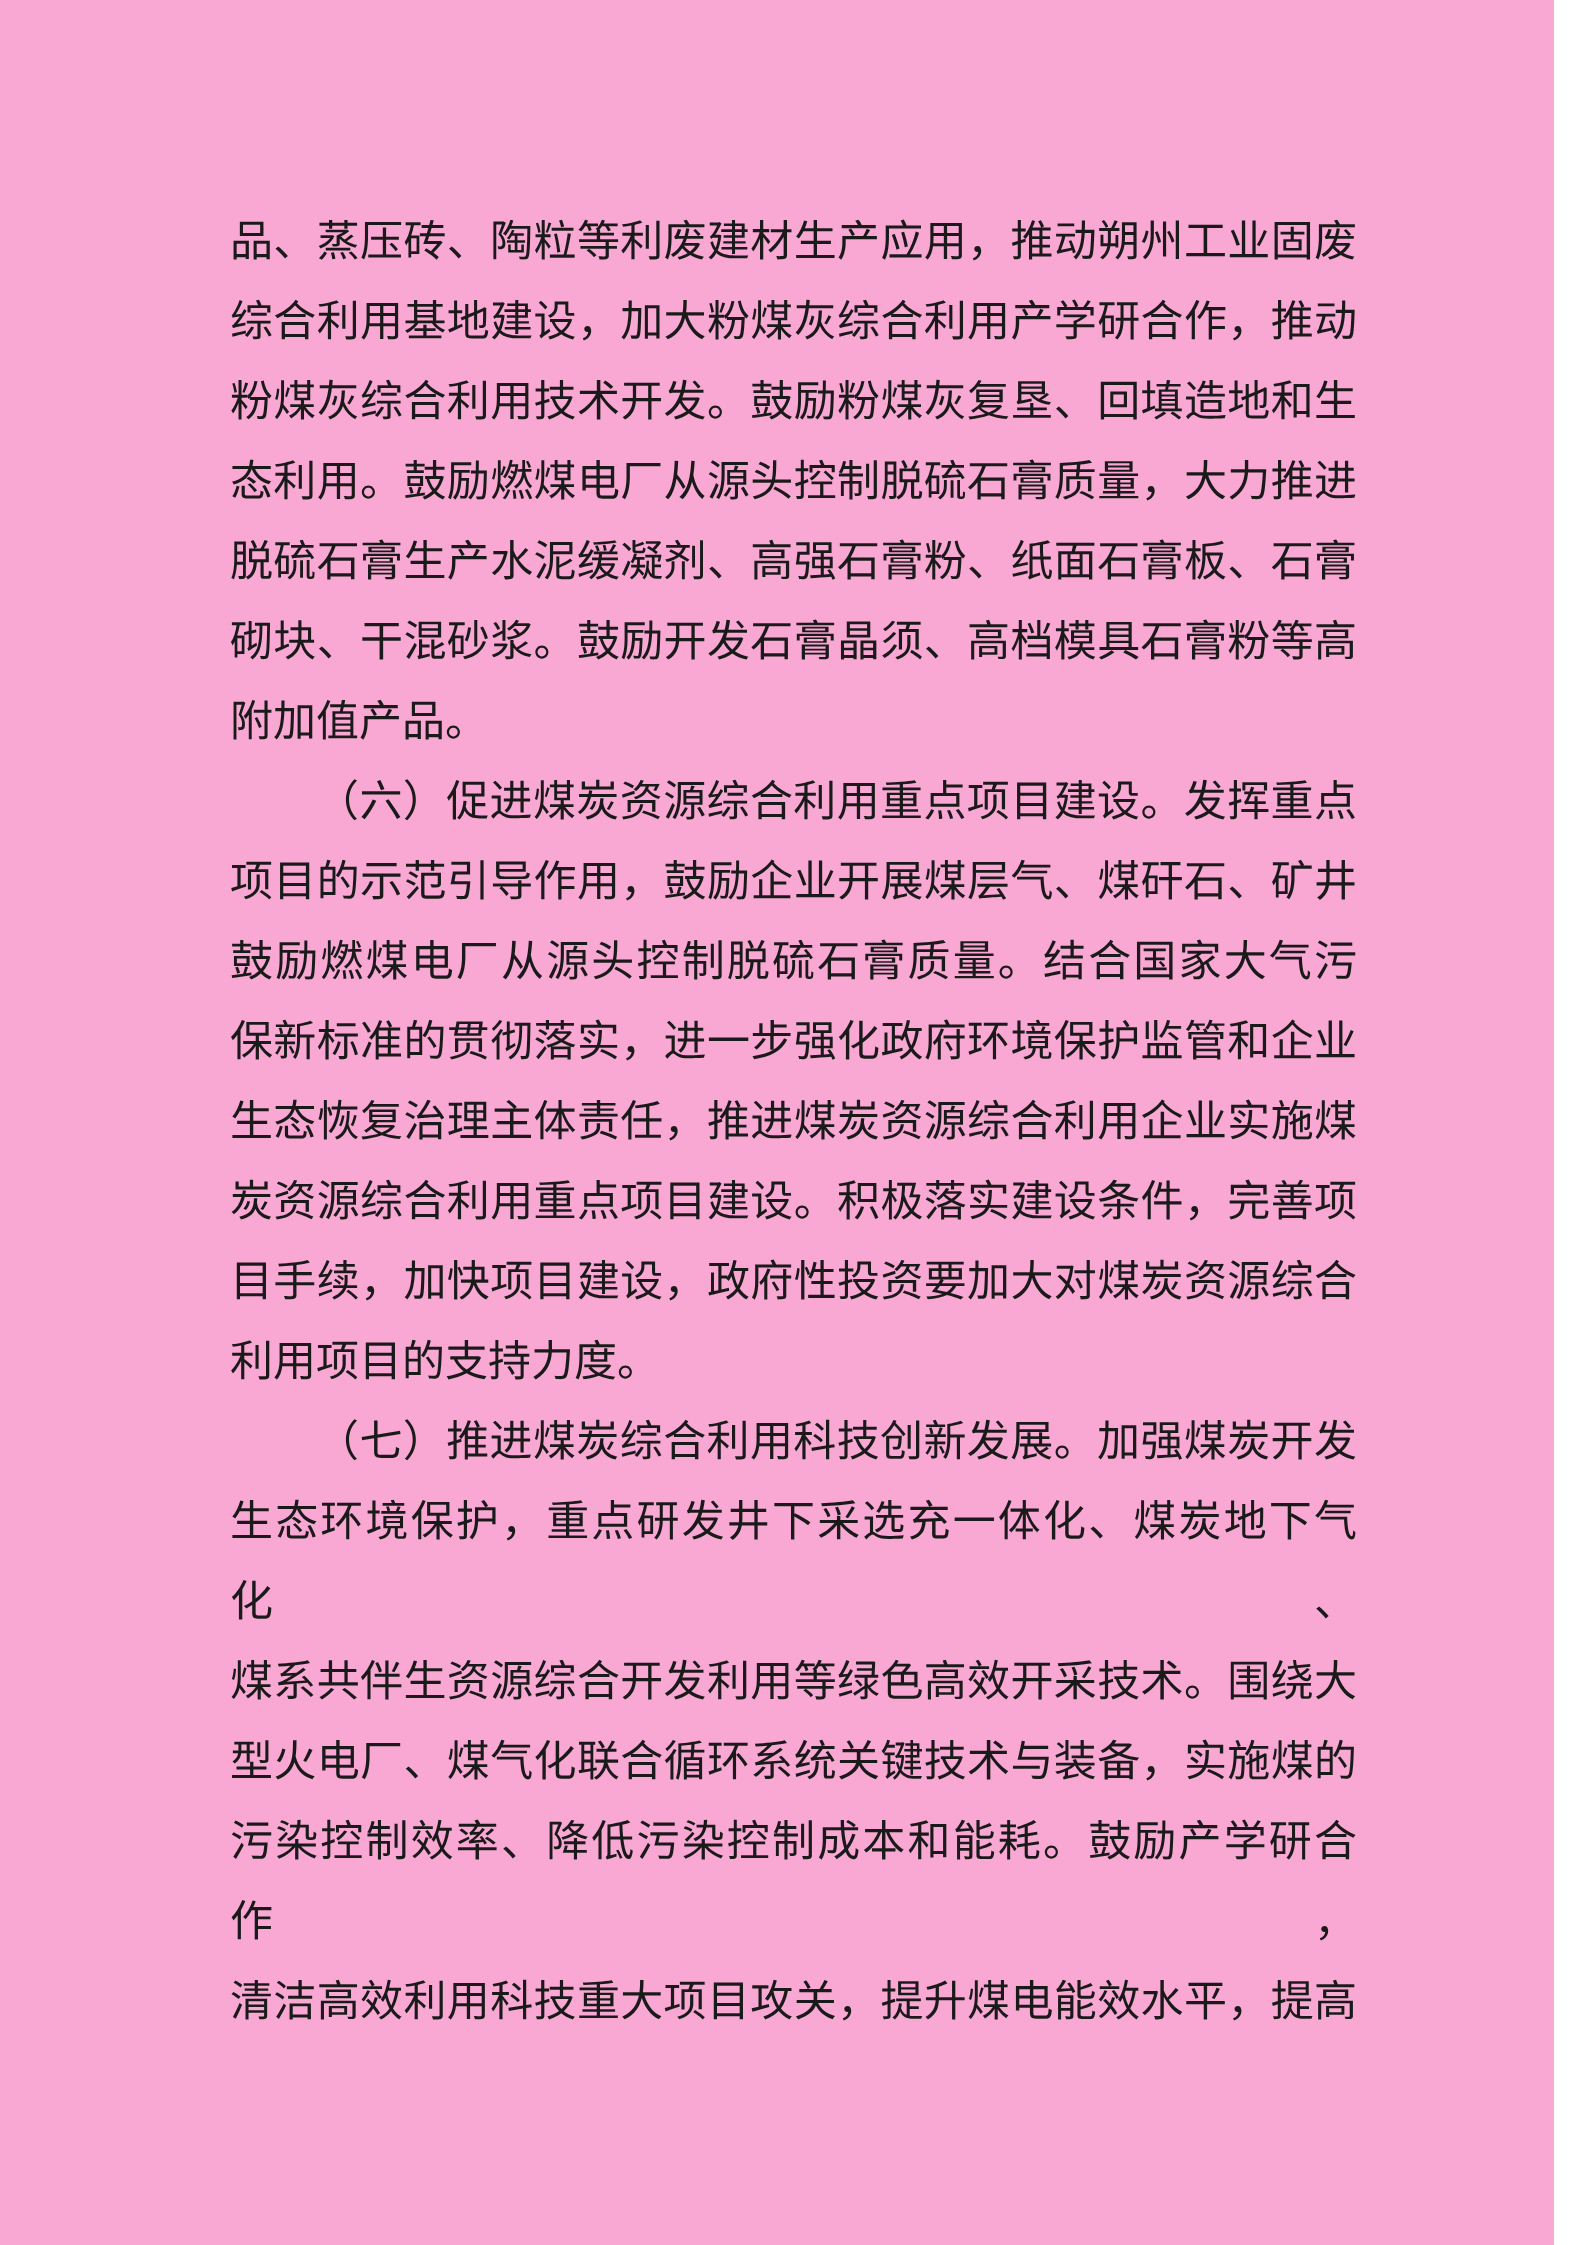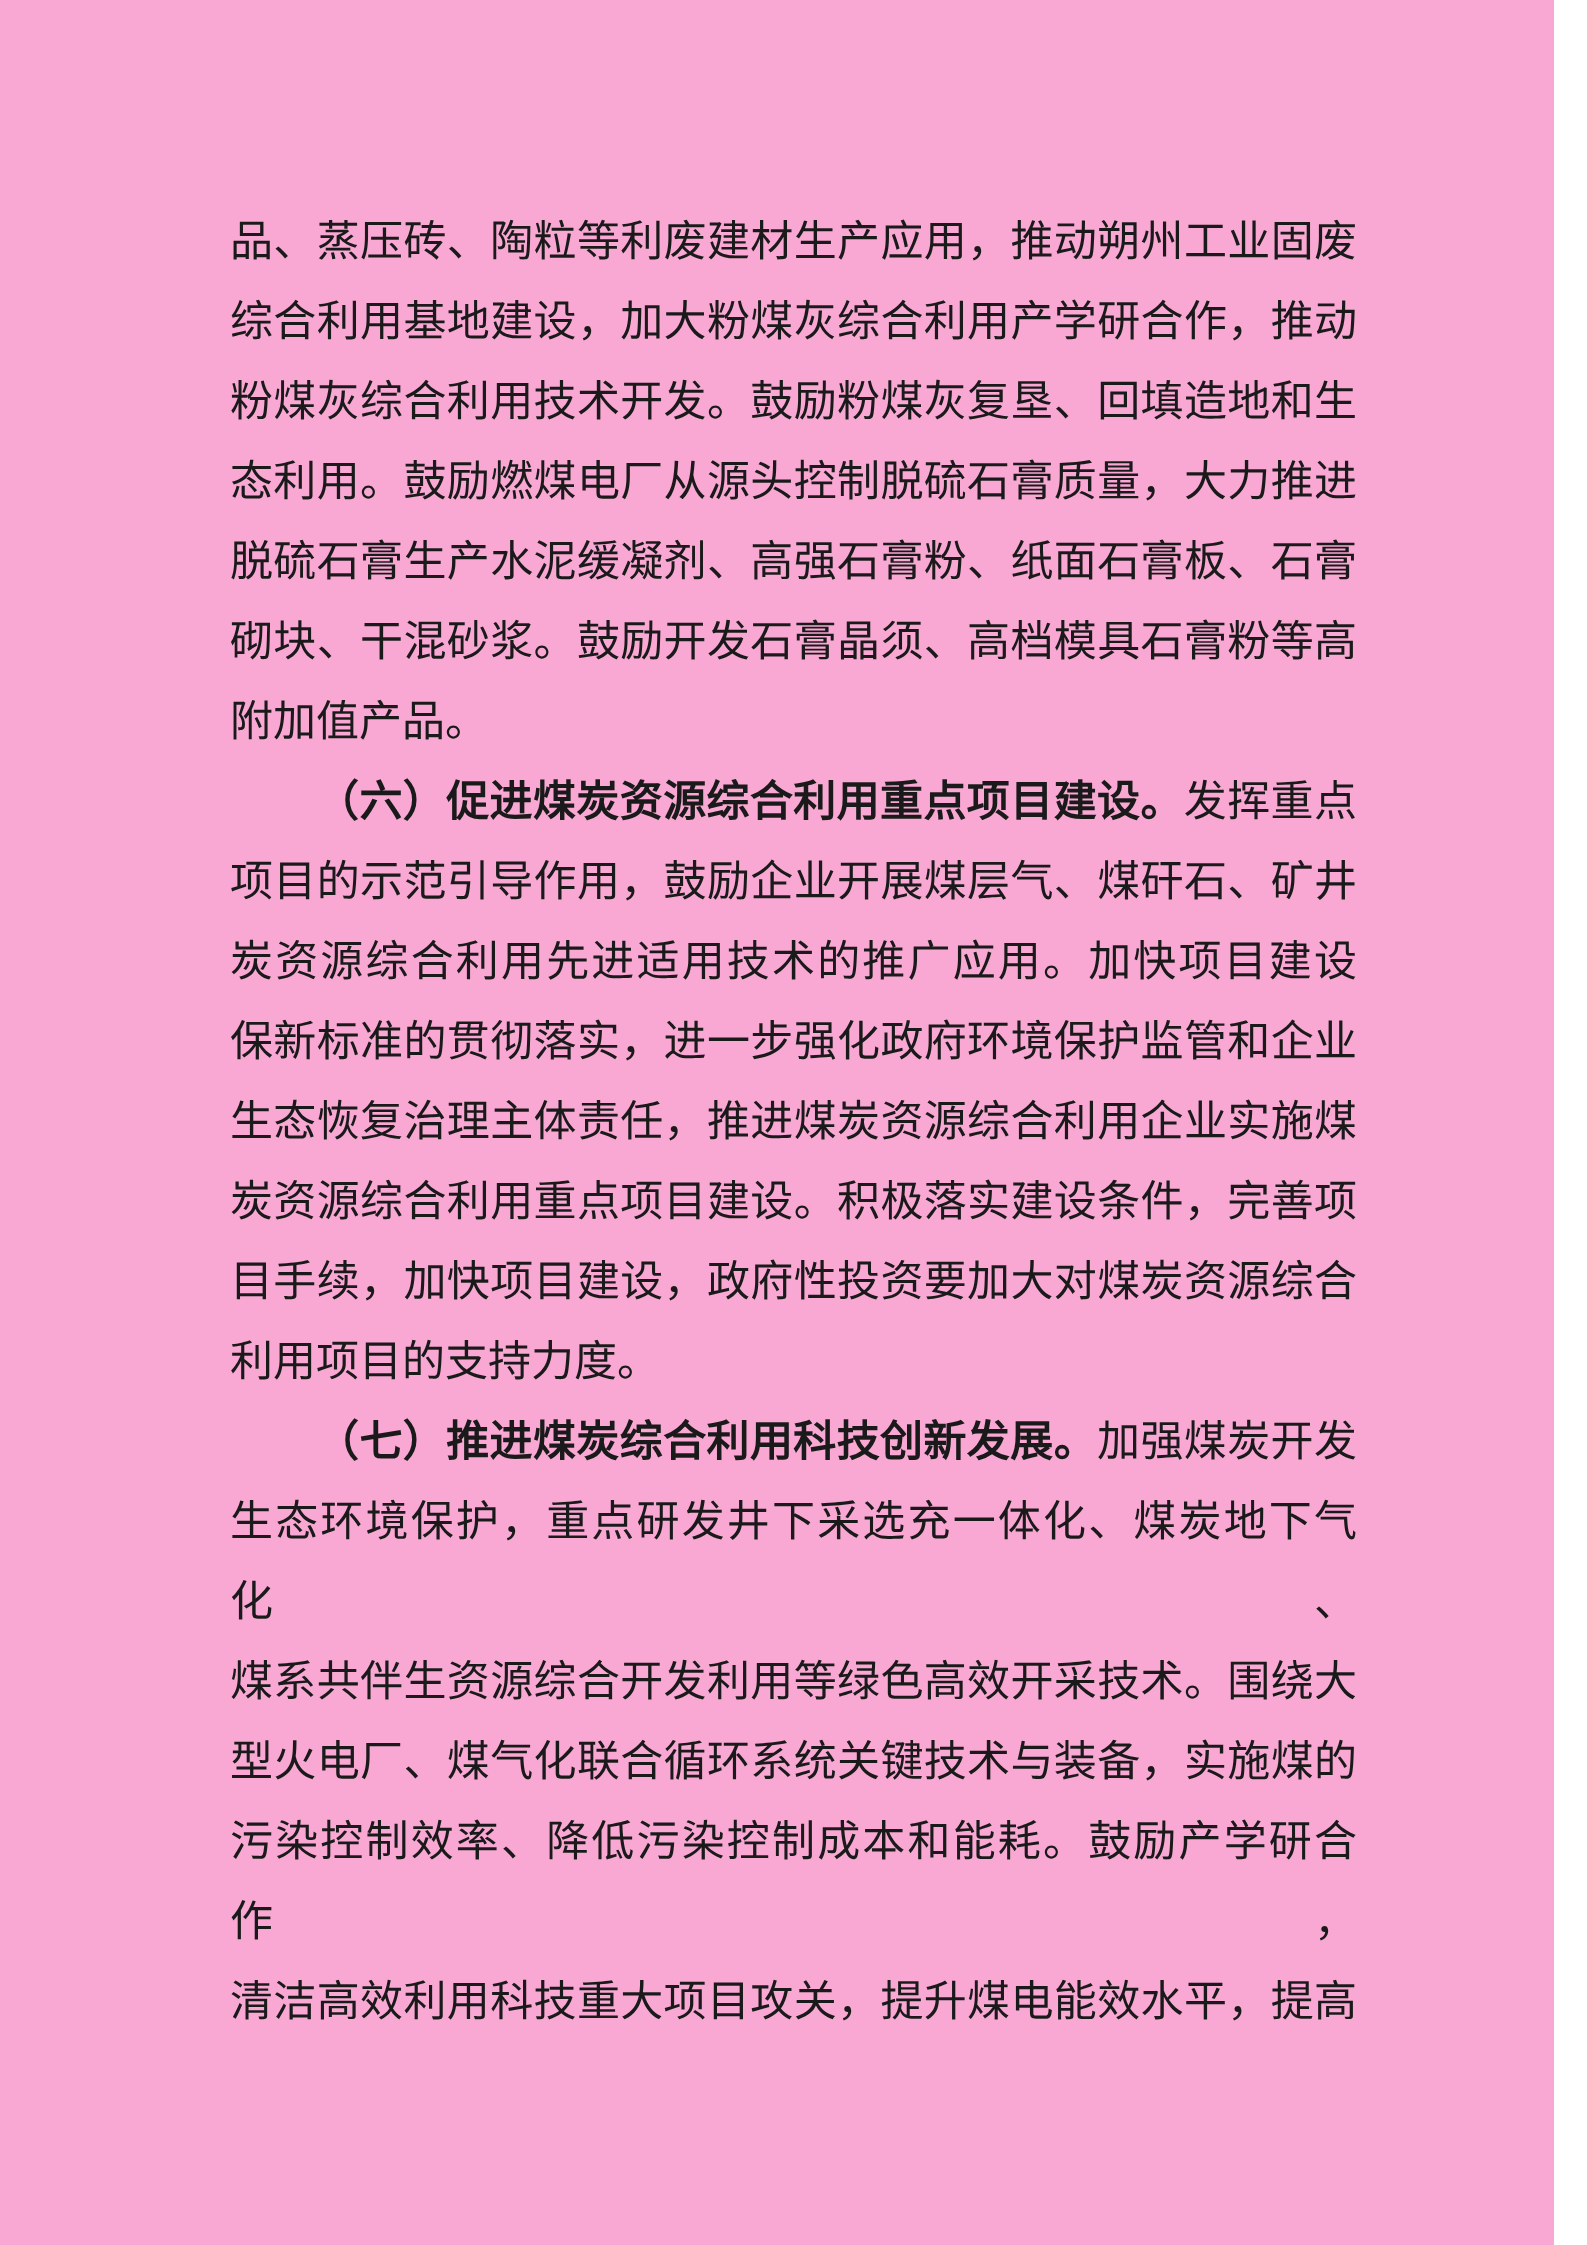--- a/index.html
+++ b/index.html
@@ -38,21 +38,21 @@
   
   .line.endpara {
     text-align: center;
     text-align-last: left;
   }
   
   .line.indent {
     text-indent: 86px;
   }
   .heading {
-    font-weight: 700;
+    font-weight: 400;
   }
 </style>
 </head>
 <body>
 
 <main class="page">
   <section class="textblock">
 
     <p class="para">
       <span class="line">品、蒸压砖、陶粒等利废建材生产应用，推动朔州工业固废</span>
@@ -60,21 +60,21 @@
       <span class="line">粉煤灰综合利用技术开发。鼓励粉煤灰复垦、回填造地和生</span>
       <span class="line">态利用。鼓励燃煤电厂从源头控制脱硫石膏质量，大力推进</span>
       <span class="line">脱硫石膏生产水泥缓凝剂、高强石膏粉、纸面石膏板、石膏</span>
       <span class="line">砌块、干混砂浆。鼓励开发石膏晶须、高档模具石膏粉等高</span>
       <span class="line endpara">附加值产品。</span>
     </p>
 
     <p class="para">
       <span class="line indent"><b class="heading">（六）促进煤炭资源综合利用重点项目建设。</b><span>发挥重点</span></span>
       <span class="line">项目的示范引导作用，鼓励企业开展煤层气、煤矸石、矿井</span>
-      <span class="line">炭资源综合利用先进适用技术的推广应用。加快项目建设</span>
+      <span class="line">鼓励燃煤电厂从源头控制脱硫石膏质量。结合国家大气污</span>
       <span class="line">保新标准的贯彻落实，进一步强化政府环境保护监管和企业</span>
       <span class="line">生态恢复治理主体责任，推进煤炭资源综合利用企业实施煤</span>
       <span class="line">炭资源综合利用重点项目建设。积极落实建设条件，完善项</span>
       <span class="line">目手续，加快项目建设，政府性投资要加大对煤炭资源综合</span>
       <span class="line endpara">利用项目的支持力度。</span>
     </p>
 
     <p class="para">
       <span class="line indent"><b class="heading">（七）推进煤炭综合利用科技创新发展。</b><span>加强煤炭开发</span></span>
       <span class="line">生态环境保护，重点研发井下采选充一体化、煤炭地下气化、</span>

